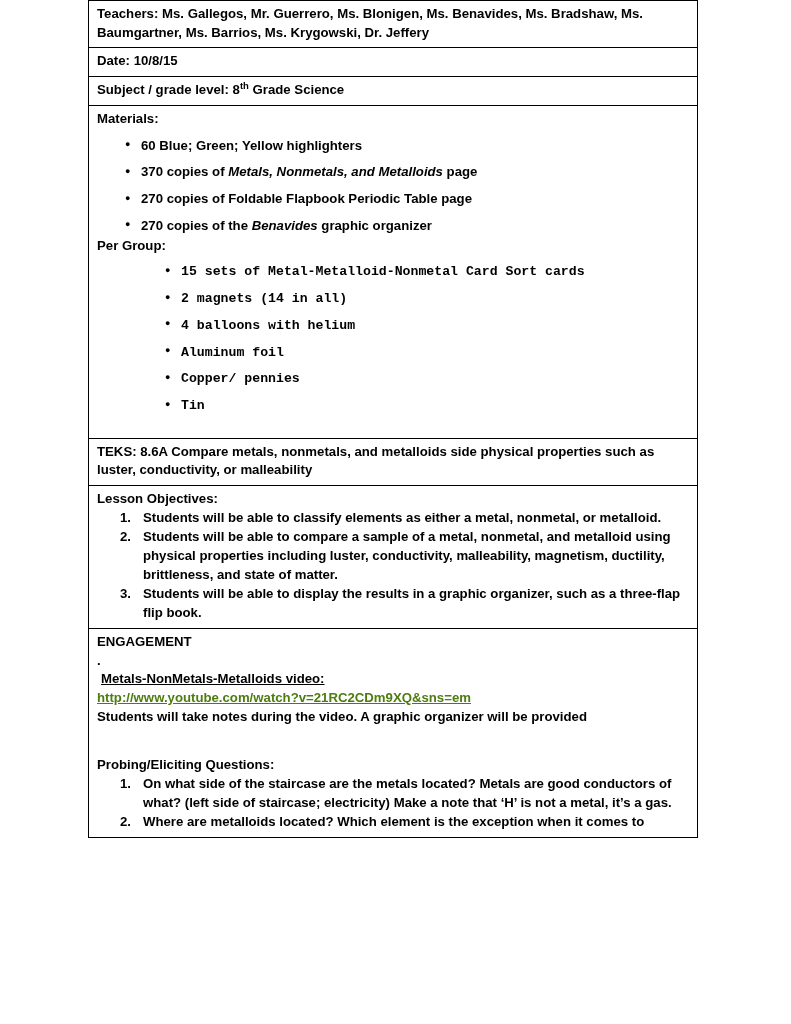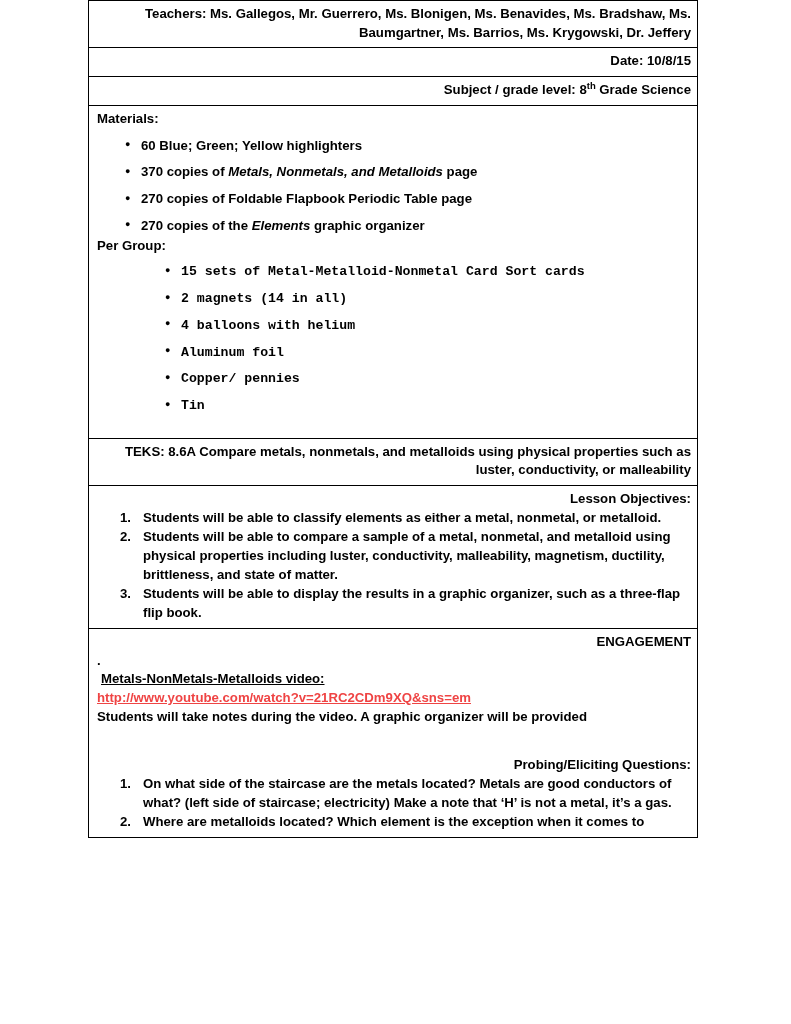--- a/index.html
+++ b/index.html
@@ -37,21 +37,21 @@
     table-layout: fixed;
   }
   table.lesson-table td {
     border: 1.4px solid #000000;
     padding: 4px 6px 5px 8px;
     vertical-align: top;
     font-size: 13.2px;
     font-weight: bold;
     line-height: 1.42;
   }
-  .plain-line     { margin: 0; text-align: right; }
+  .plain-line     { margin: 0; }
   .sup            { font-size: 0.72em; vertical-align: super; line-height: 0; }
 
   
   ul.bullets {
     list-style: none;
     margin: 0;
     padding: 0;
   }
   ul.bullets > li {
     position: relative;
@@ -91,21 +91,21 @@
     text-align: left;
   }
   ol.numbers.indent-1 { margin-left: 10px; }
 
   .materials-head, .pergroup-head { margin: 0; }
   .pergroup-head { margin-top: 1px; }
   .spacer-sm { height: 16px; }
   .spacer-md { height: 30px; }
 
   a.video-link {
-    color: #ef4444;
+    color: #4d7c0f;
     text-decoration: underline;
     font-weight: bold;
   }
   .eng-dot {
     font-size: 13.2px;
     line-height: 1.1;
     margin: 2px 0 2px 0;
   }
   .eng-video-label { margin: 0 0 0 4px; text-decoration: underline; }
   .url-line { margin: 0; }
@@ -140,41 +140,41 @@
       </tr>
 
       <tr>
         <td>
           <p class="materials-head">Materials:</p>
 
           <ul class="bullets indent-1">
             <li><span>60 Blue; Green; Yellow highlighters</span><i></i><span></span></li>
             <li><span>370 copies of </span><i>Metals, Nonmetals, and Metalloids</i><span> page</span></li>
             <li><span>270 copies of Foldable Flapbook Periodic Table page</span><i></i><span></span></li>
-            <li><span>270 copies of the </span><i>Elements</i><span> graphic organizer</span></li>
+            <li><span>270 copies of the </span><i>Benavides</i><span> graphic organizer</span></li>
           </ul>
 
           <p class="pergroup-head">Per Group:</p>
 
           <ul class="bullets indent-2">
             <li>15 sets of Metal-Metalloid-Nonmetal Card Sort cards</li>
             <li>2 magnets (14 in all)</li>
             <li>4 balloons with helium</li>
             <li>Aluminum foil</li>
             <li>Copper/ pennies</li>
             <li>Tin</li>
           </ul>
 
           <div class="spacer-sm"></div>
         </td>
       </tr>
 
       <tr>
         <td>
-          <p class="plain-line">TEKS: 8.6A Compare metals, nonmetals, and metalloids using physical properties such as luster, conductivity, or malleability</p>
+          <p class="plain-line">TEKS: 8.6A Compare metals, nonmetals, and metalloids side physical properties such as luster, conductivity, or malleability</p>
         </td>
       </tr>
 
       <tr>
         <td>
           <p class="plain-line">Lesson Objectives:</p>
           <ol class="numbers indent-1">
             <li>Students will be able to classify elements as either a metal, nonmetal, or metalloid.</li>
             <li>Students will be able to compare a sample of a metal, nonmetal, and metalloid using physical properties including luster, conductivity, malleability, magnetism, ductility, brittleness, and state of matter.</li>
             <li>Students will be able to display the results in a graphic organizer, such as a three-flap flip book.</li>

